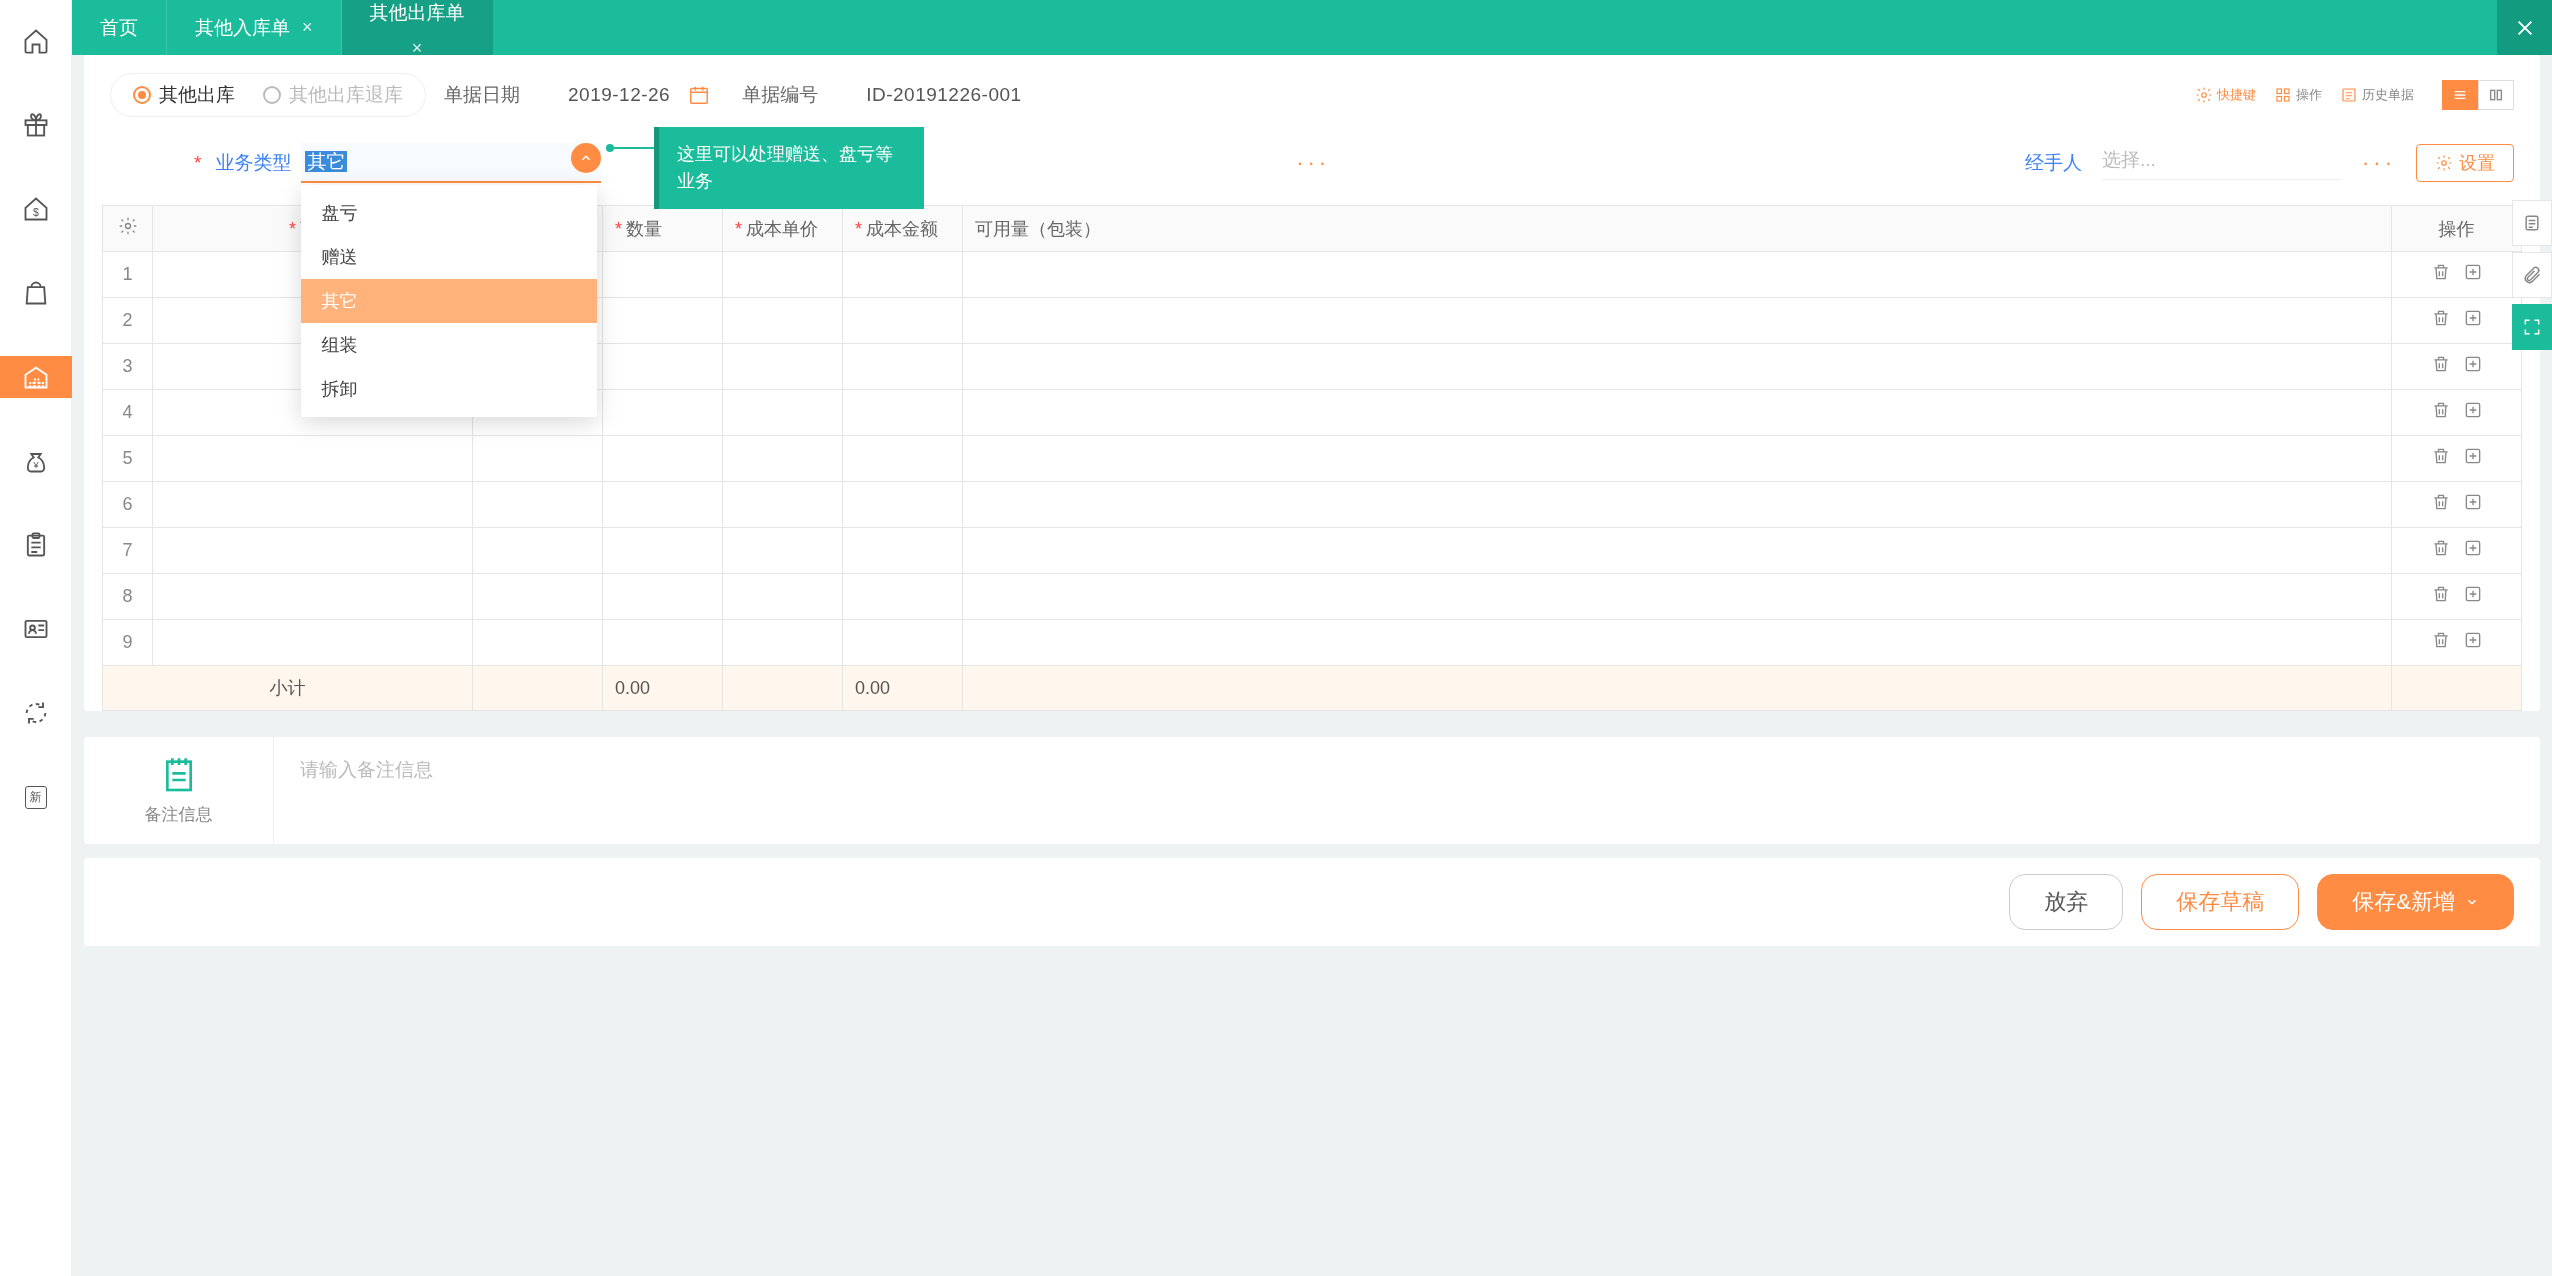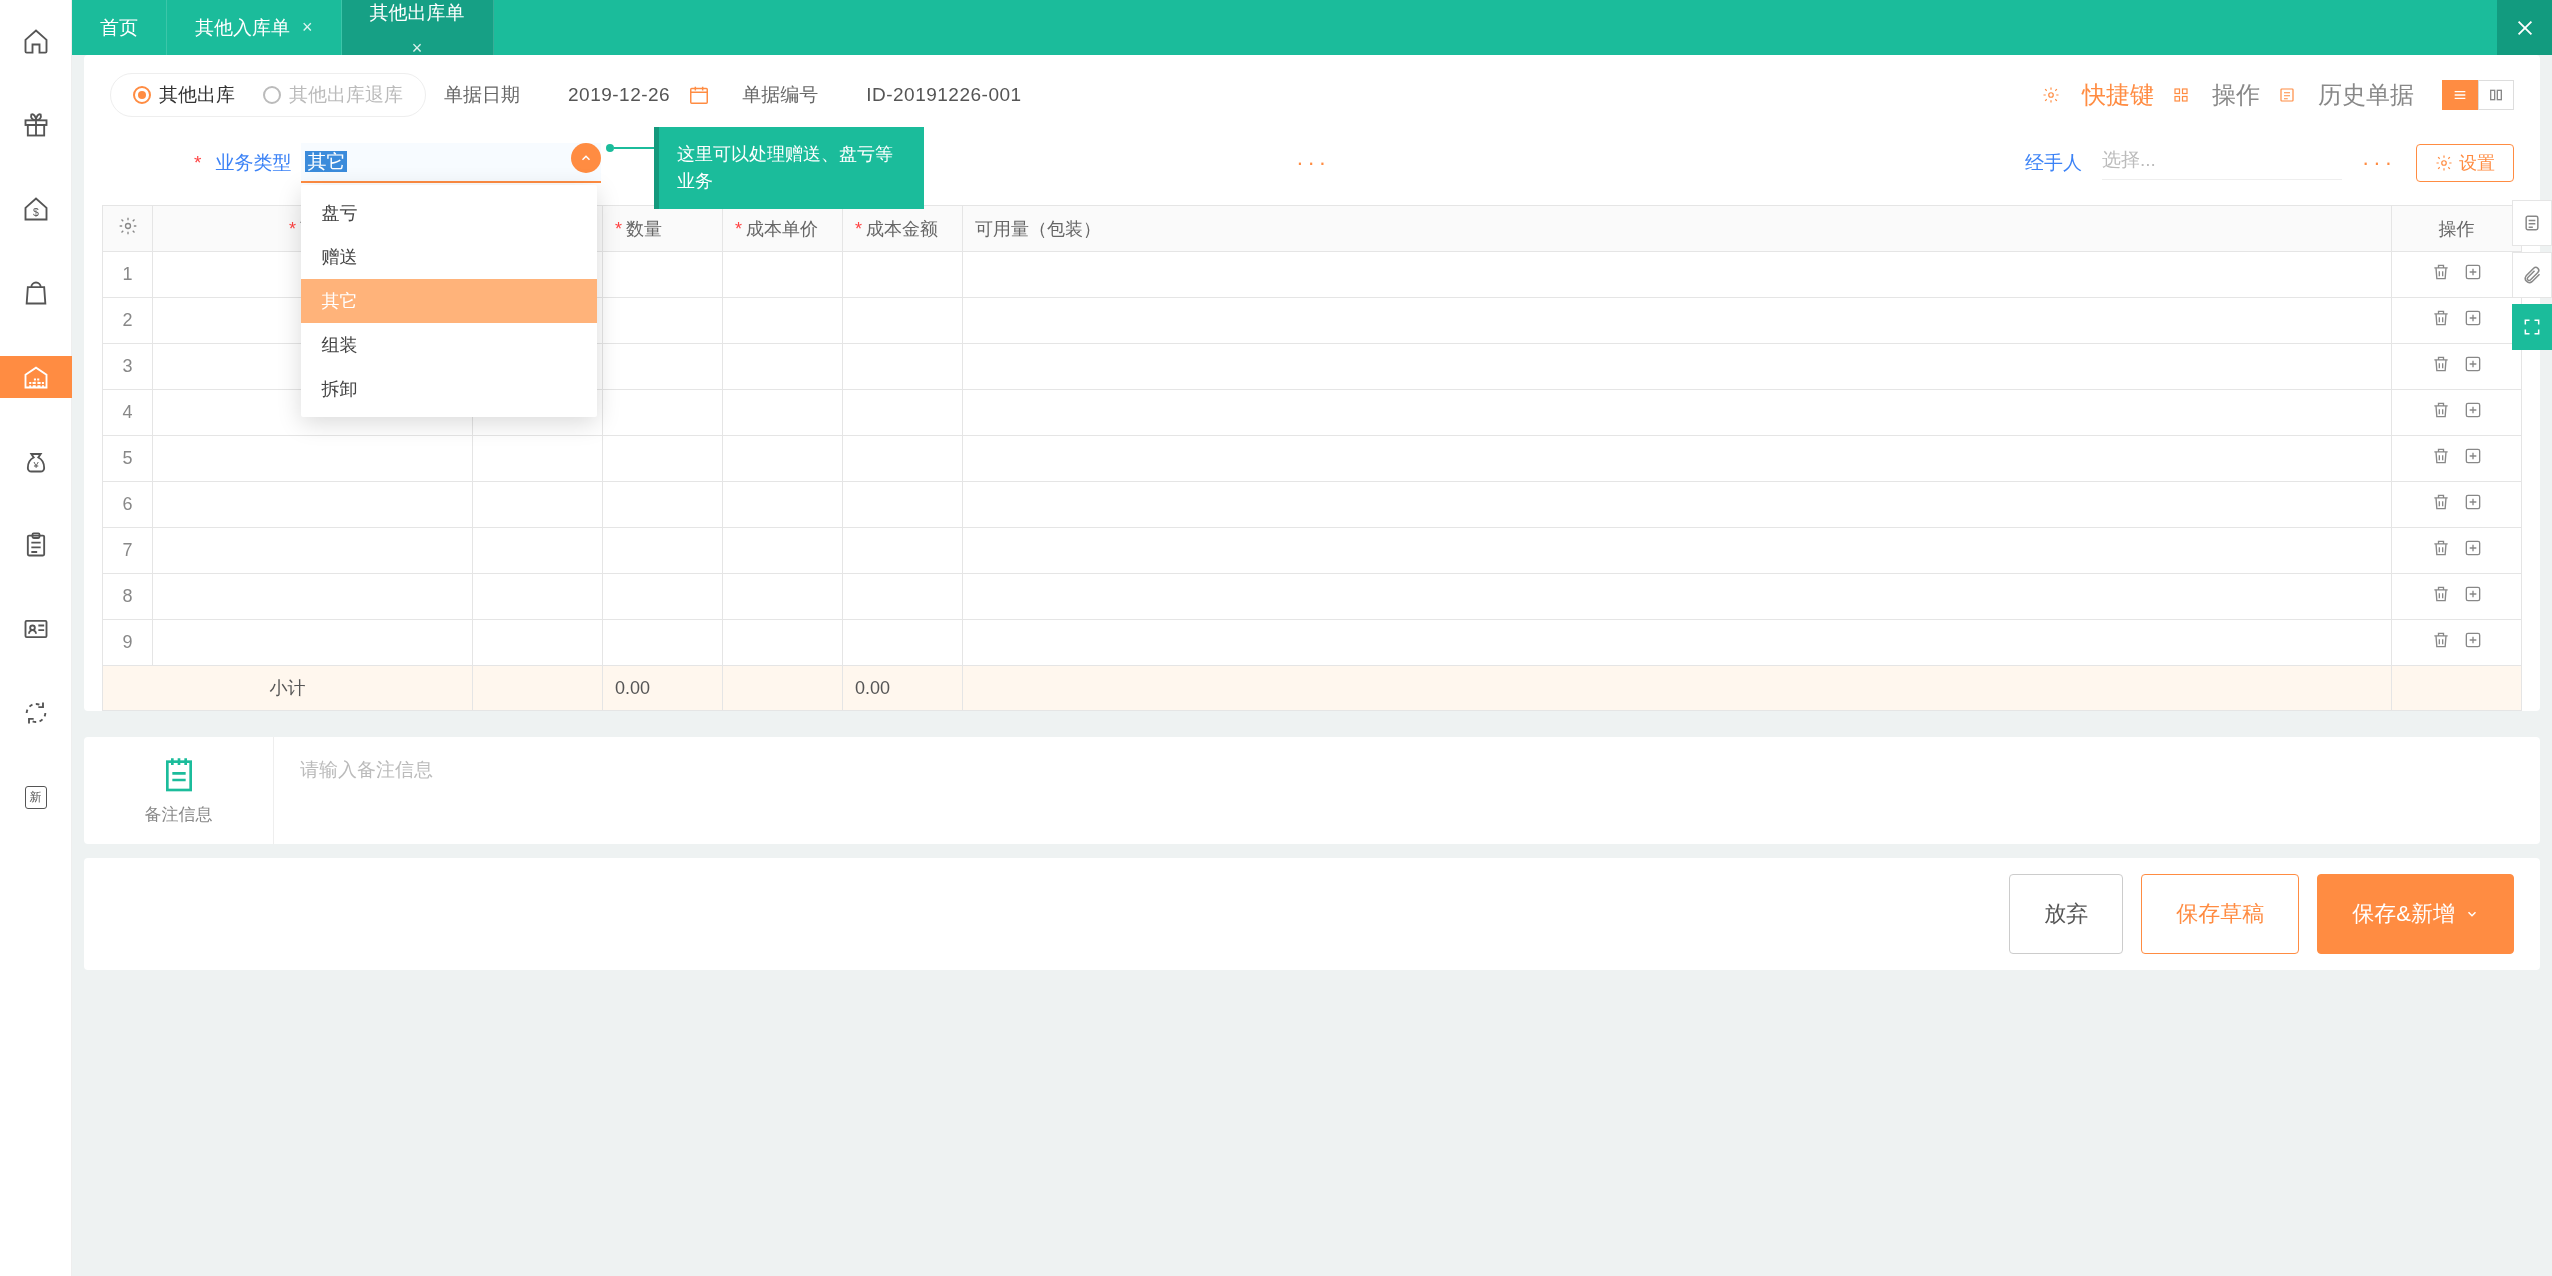--- a/index.html
+++ b/index.html
@@ -35,21 +35,21 @@
 .radio { display: flex; align-items: center; gap: 8px; cursor: pointer; }
 .radio-dot { width: 18px; height: 18px; border-radius: 50%; border: 2px solid #bbb; display: inline-flex; align-items: center; justify-content: center; }
 .radio.selected .radio-dot { border-color: #ff8c42; }
 .radio.selected .radio-dot::after { content: ""; width: 8px; height: 8px; background: #ff8c42; border-radius: 50%; }
 .radio.selected { color: #333; font-weight: 500; }
 .radio.unselected { color: #bbb; }
 .toolbar-label { color: #666; }
 .toolbar-value { color: #555; letter-spacing: .5px; margin-left: 30px; }
 .cal-icon { width: 22px; height: 22px; stroke: #ff8c42; fill: none; stroke-width: 1.6; }
 .toolbar-spacer { flex: 1; }
-.toolbar-link { color: #ff8c42; display: flex; align-items: center; gap: 22px; cursor: pointer; font-size: 24px; }
+.toolbar-link { color: #ff8c42; display: flex; align-items: center; gap: 4px; cursor: pointer; font-size: 13px; }
 .toolbar-link.gray { color: #888; }
 .toolbar-link svg { width: 18px; height: 18px; }
 .view-toggle { display: flex; margin-left: 10px; }
 .view-toggle .vbtn { width: 36px; height: 30px; border: 1px solid #ddd; display: flex; align-items: center; justify-content: center; cursor: pointer; }
 .view-toggle .vbtn.active { background: #ff8c42; border-color: #ff8c42; }
 .view-toggle .vbtn svg { width: 16px; height: 16px; stroke: #888; fill: none; stroke-width: 2; }
 .view-toggle .vbtn.active svg { stroke: #fff; }
 
 
 .filter-row { display: flex; align-items: center; padding: 16px 26px 22px 110px; gap: 10px; font-size: 19px; position: relative; }
@@ -93,21 +93,21 @@
 .remark-card { margin: 14px 12px 0 12px; background: #fff; display: flex; align-items: stretch; border-radius: 4px; }
 .remark-left { width: 190px; border-right: 1px solid #eee; display: flex; flex-direction: column; align-items: center; justify-content: center; gap: 8px; padding: 18px 0; }
 .remark-left svg { width: 40px; height: 40px; stroke: #1bbc9b; fill: none; stroke-width: 1.6; }
 .remark-left span { color: #888; font-size: 17px; }
 .remark-input { flex: 1; padding: 22px 26px; }
 .remark-input input { border: none; width: 100%; font-size: 19px; color: #333; }
 .remark-input input::placeholder { color: #bbb; }
 
 
 .footer { margin: 14px 12px 12px 12px; background: #fff; padding: 16px 26px; display: flex; justify-content: flex-end; gap: 18px; border-radius: 4px; }
-.btn { padding: 24px 34px; font-size: 22px; border-radius: 4px; cursor: pointer; border: 1px solid #ccc; background: #fff; color: #555; }
+.btn { padding: 12px 34px; font-size: 22px; border-radius: 16px; cursor: pointer; border: 1px solid #ccc; background: #fff; color: #555; }
 .btn.ghost-orange { border-color: #ff8c42; color: #ff8c42; }
 .btn.orange { background: #ff8c42; border-color: #ff8c42; color: #fff; display: flex; align-items: center; gap: 10px; }
 .btn.orange svg { width: 14px; height: 14px; stroke: #fff; stroke-width: 2.5; fill: none; }
 
 
 .rail { position: absolute; right: 0; top: 200px; width: 40px; display: flex; flex-direction: column; gap: 6px; }
 .rail .rbtn { width: 40px; height: 46px; background: #fff; border: 1px solid #e5e5e5; display: flex; align-items: center; justify-content: center; cursor: pointer; }
 .rail .rbtn.active { background: #1bbc9b; border-color: #1bbc9b; }
 .rail .rbtn svg { width: 20px; height: 20px; stroke: #888; fill: none; stroke-width: 1.8; }
 .rail .rbtn.active svg { stroke: #fff; }

